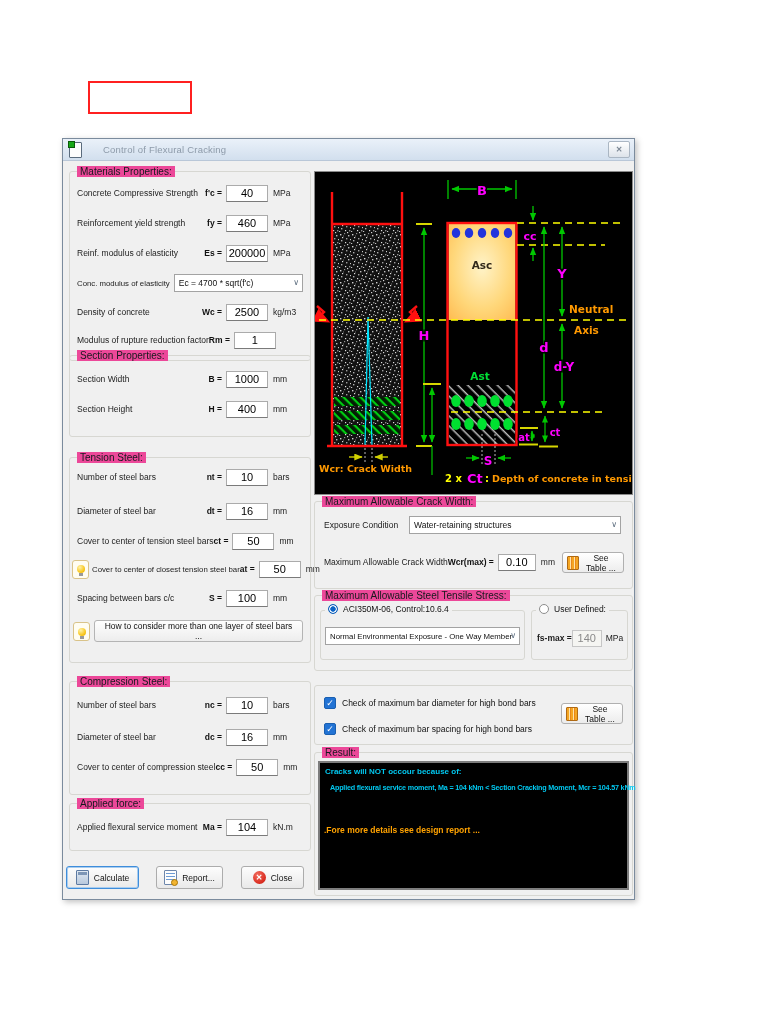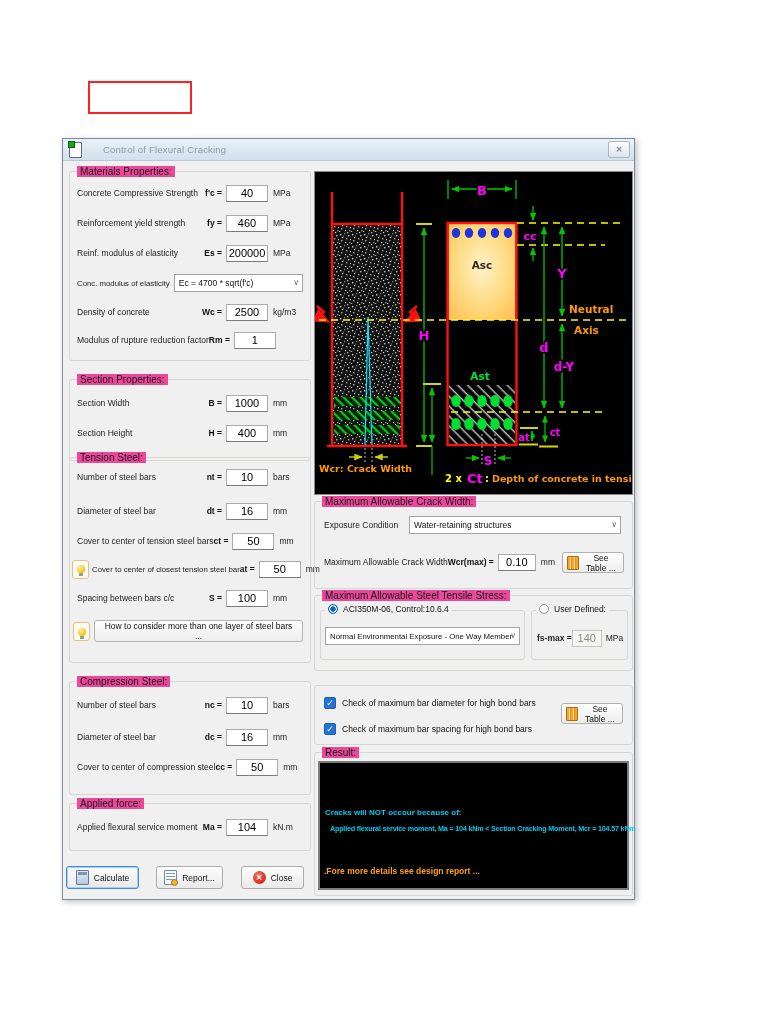--- a/index.html
+++ b/index.html
@@ -72,21 +72,21 @@
          border:1px solid #0b5dbb;box-sizing:border-box;}
   .radio.off{background:#fff;border:1px solid #8d8d8d;}
   .cb{width:12px;height:12px;border-radius:2px;background:#2273d4;border:1px solid #1a5fb0;
       color:#fff;font-size:9px;line-height:11px;text-align:center;flex:none;box-sizing:border-box;}
   .cblabel{font-size:8.5px;color:#111;margin-left:6px;white-space:nowrap;}
   .radlabel{font-size:8.5px;color:#111;margin-left:5px;white-space:nowrap;}
   .inlinegrp{position:absolute;border:1px solid #d7d7d2;border-radius:3px;}
   .radrow{position:absolute;top:-7px;left:4px;display:flex;align-items:center;background:#f0f0f0;padding:0 3px;}
   
   .console{position:absolute;background:#000;border:2px solid #7d7d7d;}
-  .cline{position:absolute;font-weight:bold;white-space:nowrap;margin-top:41px;}
+  .cline{position:absolute;font-weight:bold;white-space:nowrap;}
   
   .diagram{position:absolute;background:#000;border:1px solid #8a8a8a;}
 </style>
 </head>
 <body>
 
 <div class="page">
   <div class="annot"></div>
 
   <div class="win">
@@ -131,21 +131,21 @@
         <span class="funit">kg/m3</span>
       </div>
       <div class="frow" style="top:159px">
         <span class="flabel">Modulus of rupture reduction factor</span>
         <span class="fsym">Rm =</span>
         <input class="tin" value="1" style="">
         <span class="funit"></span>
       </div>
     </div>
 
-    <div class="group" style="left:6px;top:240px;width:240px;height:80px">
+    <div class="group" style="left:6px;top:216px;width:240px;height:80px">
       <span class="gtitle">Section Properties:</span>
       <div class="frow" style="top:14px">
         <span class="flabel">Section Width</span>
         <span class="fsym">B =</span>
         <input class="tin" value="1000" style="">
         <span class="funit">mm</span>
       </div>
       <div class="frow" style="top:44px">
         <span class="flabel">Section Height</span>
         <span class="fsym">H =</span>

